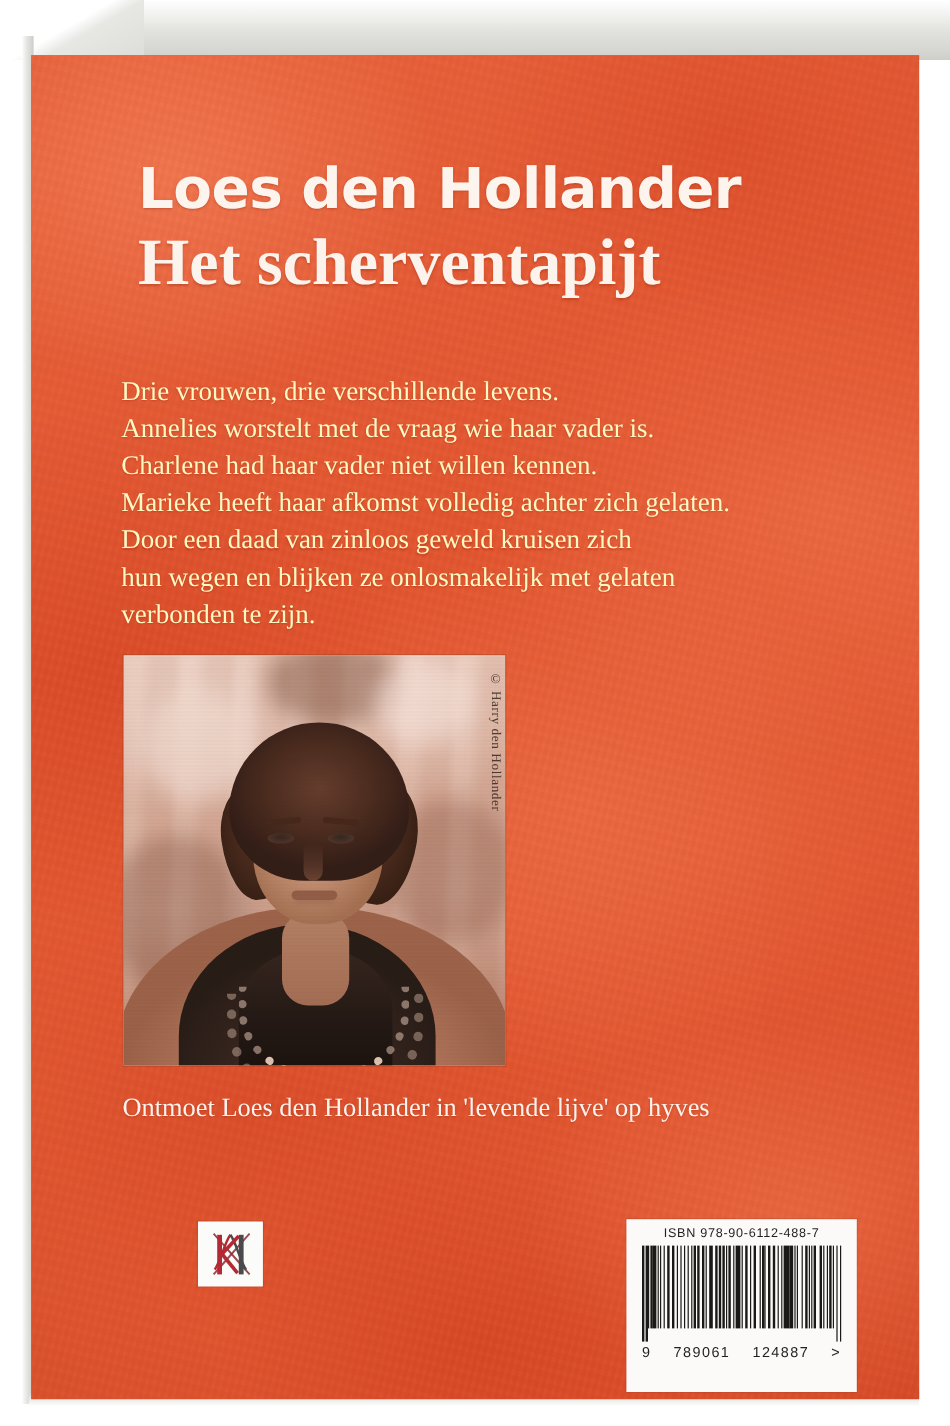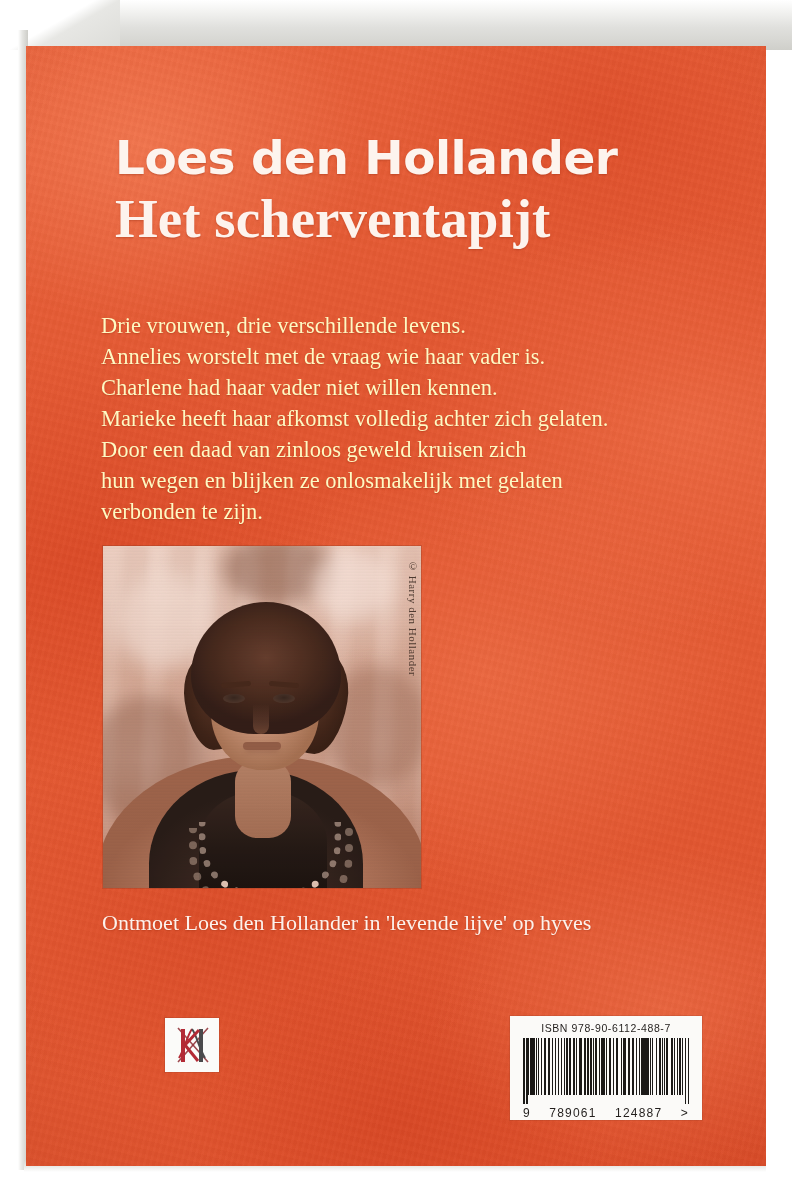--- a/index.html
+++ b/index.html
@@ -334,24 +334,24 @@
     font-family: "Liberation Serif", serif;
     font-size: 25px;
     line-height: 33px;
     text-shadow: 0 1px 1.5px rgba(130,32,10,0.30);
   }
   .publisher div { white-space: nowrap; }
 
   
   .barcode-panel {
     position: absolute;
-    left: 484px;
+    left: 496px;
     top: 970px;
     width: 192px;
-    height: 104px;
+    height: 144px;
     background: #fbfaf8;
     box-shadow: 0 0 0 1px rgba(150,60,35,.22);
     display: flex;
     flex-direction: column;
     align-items: center;
   }
   .isbn-text {
     margin-top: 6px;
     color: #231f1d;
     font-family: "Liberation Sans", sans-serif;

